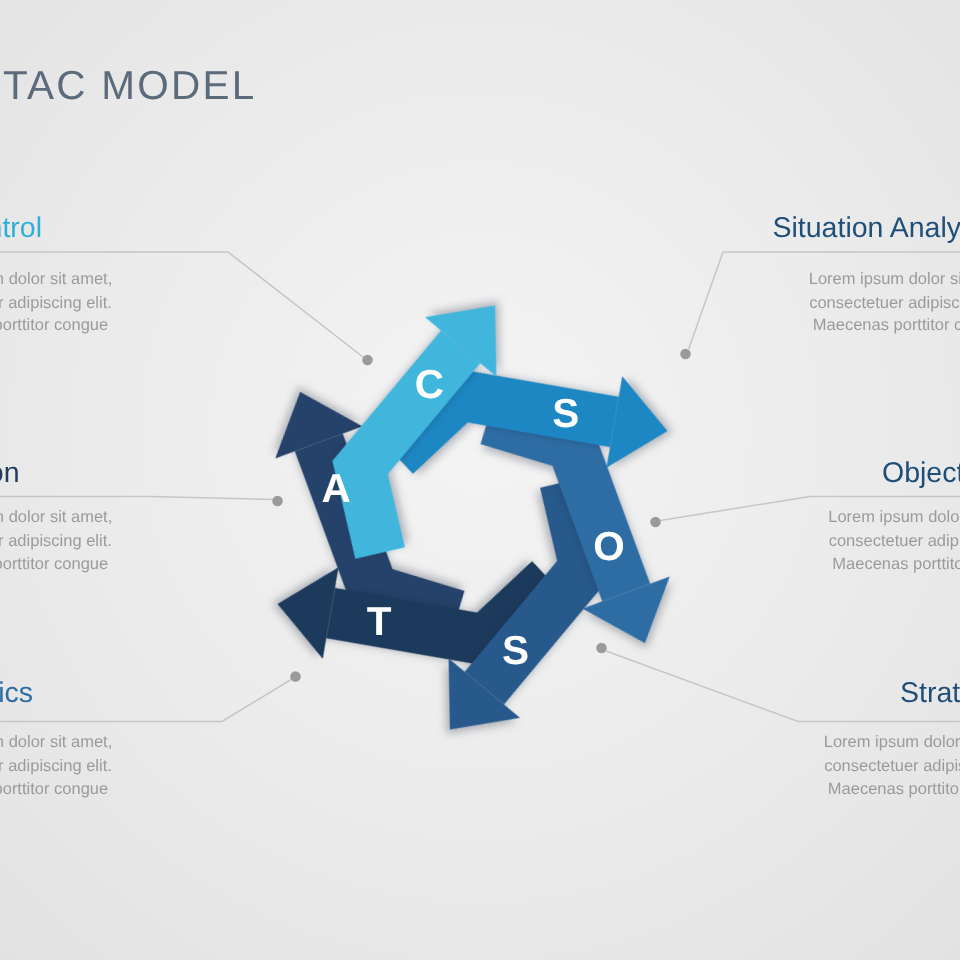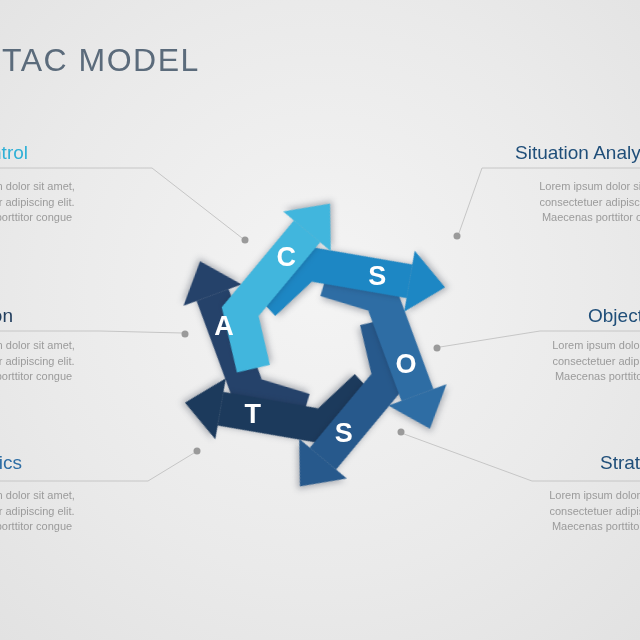--- a/index.html
+++ b/index.html
@@ -3,21 +3,21 @@
 <meta charset="utf-8">
 <style>
   html,body{margin:0;padding:0;overflow:hidden;}
   body{
     width:640px;height:640px;position:relative;
     background:radial-gradient(circle at 50% 45%, #f4f4f4 0%, #eaeaea 60%, #e2e2e2 100%);
     font-family:"Liberation Sans", sans-serif;
   }
   .title{
     position:absolute;left:2px;top:42px;
-    font-size:32px;letter-spacing:1.5px;color:#5b6b7b;white-space:nowrap;
+    font-size:27px;letter-spacing:1.5px;color:#5b6b7b;white-space:nowrap;
   }
   .callout-title{
     position:absolute;font-size:19px;white-space:nowrap;font-weight:400;
   }
   .lorem{
     position:absolute;width:170px;text-align:center;
     font-size:11px;line-height:15.5px;color:#9b9b9b;white-space:nowrap;
   }
   #connectors,#diagram{position:absolute;}
   #connectors{left:0;top:0;}

